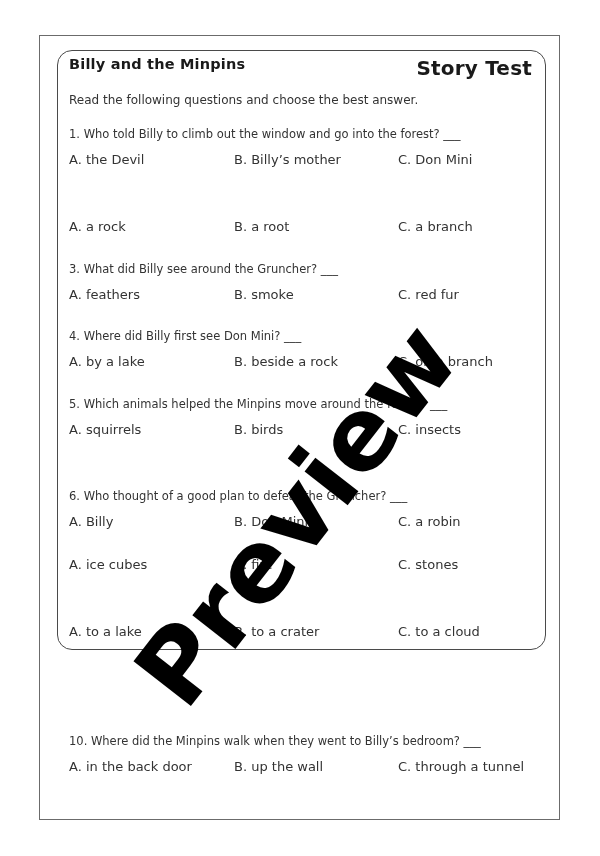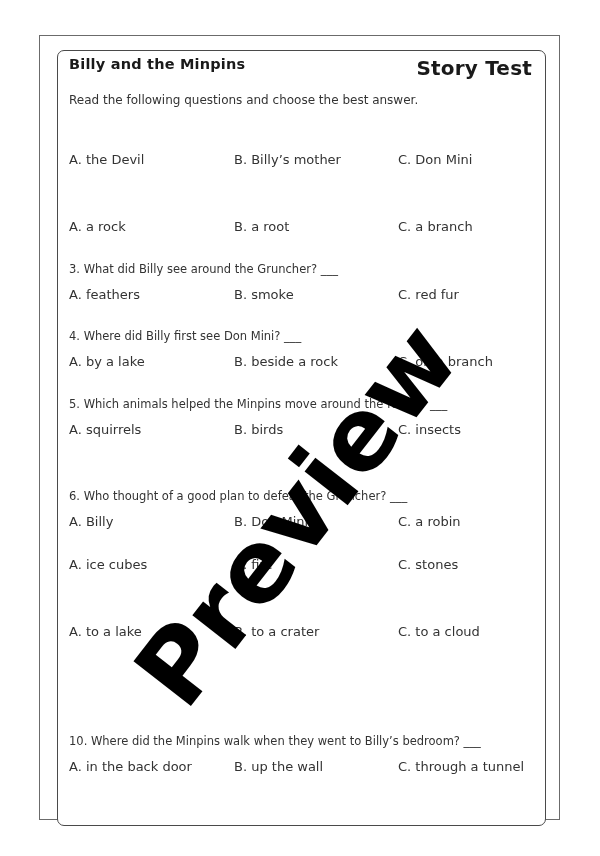--- a/index.html
+++ b/index.html
@@ -5,22 +5,22 @@
   html,body{margin:0;padding:0;background:#ffffff;}
   .canvas{
     position:relative;width:600px;height:856px;background:#ffffff;overflow:hidden;
     font-family:"DejaVu Sans","Liberation Sans",sans-serif;color:#333;
   }
   .page-outer{
     position:absolute;left:39px;top:35px;width:521px;height:785px;
     border:1px solid #6b6b6b;background:#ffffff;box-sizing:border-box;
   }
   .page-inner{
-    position:absolute;left:57px;top:50px;width:489px;height:776px;
-    border:1px solid #4a4a4a;border-radius:7px;box-sizing:border-box;
+    position:absolute;left:57px;top:50px;width:489px;height:600px;
+    border:1px solid #4a4a4a;border-radius:15px;box-sizing:border-box;
     background:#ffffff;
   }
   .title{
     position:absolute;left:11px;top:5px;
     font-size:14.5px;font-weight:bold;color:#1a1a1a;letter-spacing:.2px;white-space:nowrap;
   }
   .subtitle{
     position:absolute;right:13px;top:5px;
     font-size:20px;font-weight:bold;color:#1a1a1a;letter-spacing:.2px;white-space:nowrap;
   }
@@ -56,20 +56,21 @@
 
 <div class="canvas">
   <div class="page-outer"></div>
   <div class="page-inner">
 
     <div class="title">Billy and the Minpins</div>
     <div class="subtitle">Story Test</div>
     <div class="instruction">Read the following questions and choose the best answer.</div>
 
     <div class="question q1">
+      <div class="q-text">1. Who told Billy to climb out the window and go into the forest? ___</div>
       <div class="opt opt-a">A. the Devil</div>
       <div class="opt opt-b">B. Billy’s mother</div>
       <div class="opt opt-c">C. Don Mini</div>
     </div>
 
     <div class="question q2">
       <div class="opt opt-a">A. a rock</div>
       <div class="opt opt-b">B. a root</div>
       <div class="opt opt-c">C. a branch</div>
     </div>

